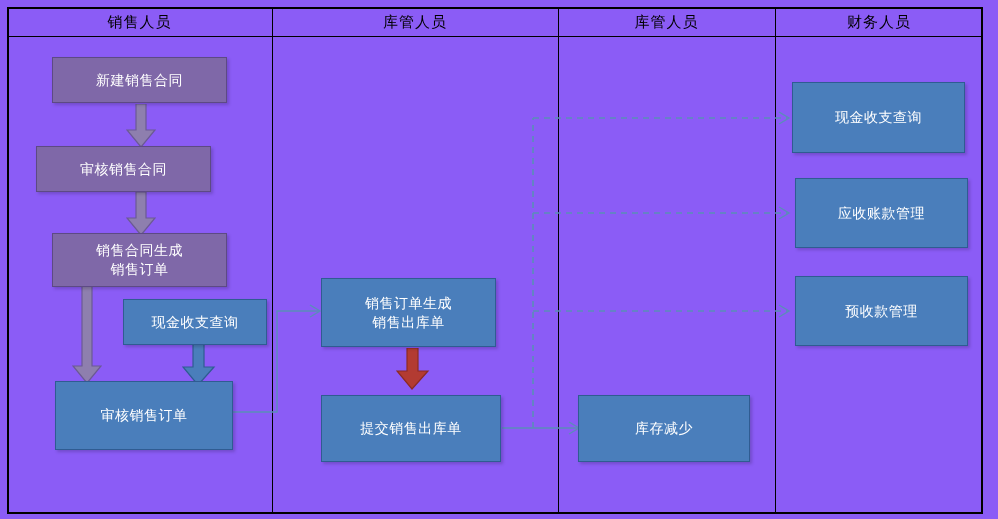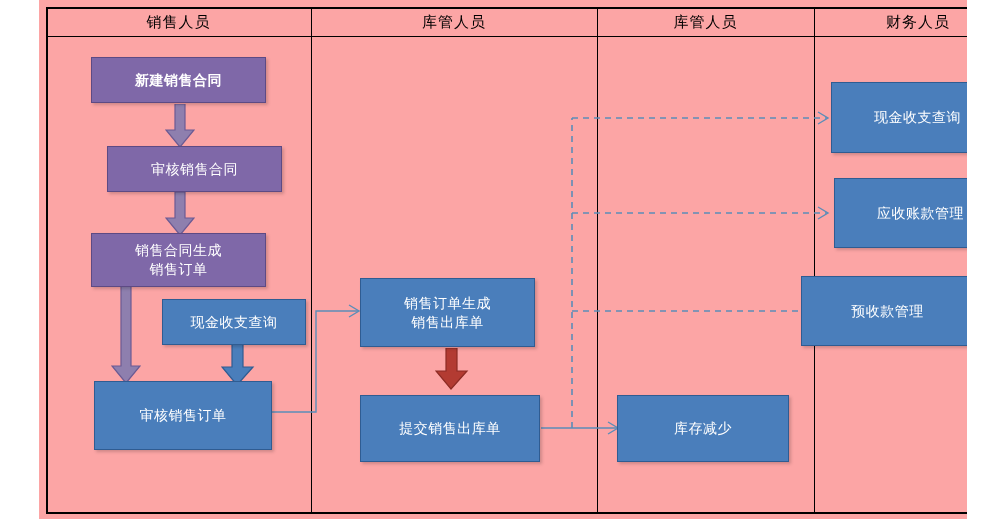--- a/index.html
+++ b/index.html
@@ -3,25 +3,24 @@
 <meta charset="utf-8">
 <style>
   html, body {
     margin: 0;
     padding: 0;
     background: #ffffff;
     font-family: "Liberation Sans", "DejaVu Sans", sans-serif;
   }
   #canvas {
     position: relative;
-    width: 928px;
+    width: 998px;
     height: 519px;
-    background: #fca5a5;
+    background: #8b5cf6;
     overflow: hidden;
-    margin-left: 39px;
   }
   
   .frame {
     position: absolute;
     left: 7px;
     top: 7px;
     width: 976px;
     height: 507px;
     border: 2px solid #000000;
     box-sizing: border-box;
@@ -151,25 +150,25 @@
       <polygon points="11,0 22,0 22,23 32,23 16,41 1,23 11,23" fill="#4a7ebb" stroke="#2f5c92" stroke-width="1.2"></polygon>
     </svg>
   </div>
 
   <div class="fatarrow" style="left:396px;top:348px;">
     <svg width="34" height="42">
       <polygon points="11,0 22,0 22,23 32,23 16,41 1,23 11,23" fill="#b33b32" stroke="#8c2b24" stroke-width="1.2"></polygon>
     </svg>
   </div>
 
-  <div class="box purple" style="left:52px;top:57px;width:175px;height:46px;font-weight:bold;">
+  <div class="box purple" style="left:52px;top:57px;width:175px;height:46px;">
     <span>新建销售合同</span>
   </div>
 
-  <div class="box purple" style="left:68px;top:146px;width:175px;height:46px;">
+  <div class="box purple" style="left:36px;top:146px;width:175px;height:46px;">
     <span>审核销售合同</span>
   </div>
 
   <div class="box purple" style="left:52px;top:233px;width:175px;height:54px;">
     <span>销售合同生成
 销售订单</span>
   </div>
 
   <div class="box blue" style="left:123px;top:299px;width:144px;height:46px;">
     <span>现金收支查询</span>
@@ -193,17 +192,17 @@
   </div>
 
   <div class="box blue" style="left:792px;top:82px;width:173px;height:71px;align-items:center;">
     <span>现金收支查询</span>
   </div>
 
   <div class="box blue" style="left:795px;top:178px;width:173px;height:70px;">
     <span>应收账款管理</span>
   </div>
 
-  <div class="box blue" style="left:762px;top:276px;width:173px;height:70px;">
+  <div class="box blue" style="left:795px;top:276px;width:173px;height:70px;">
     <span>预收款管理</span>
   </div>
 
 </div>
 
 </body></html>

